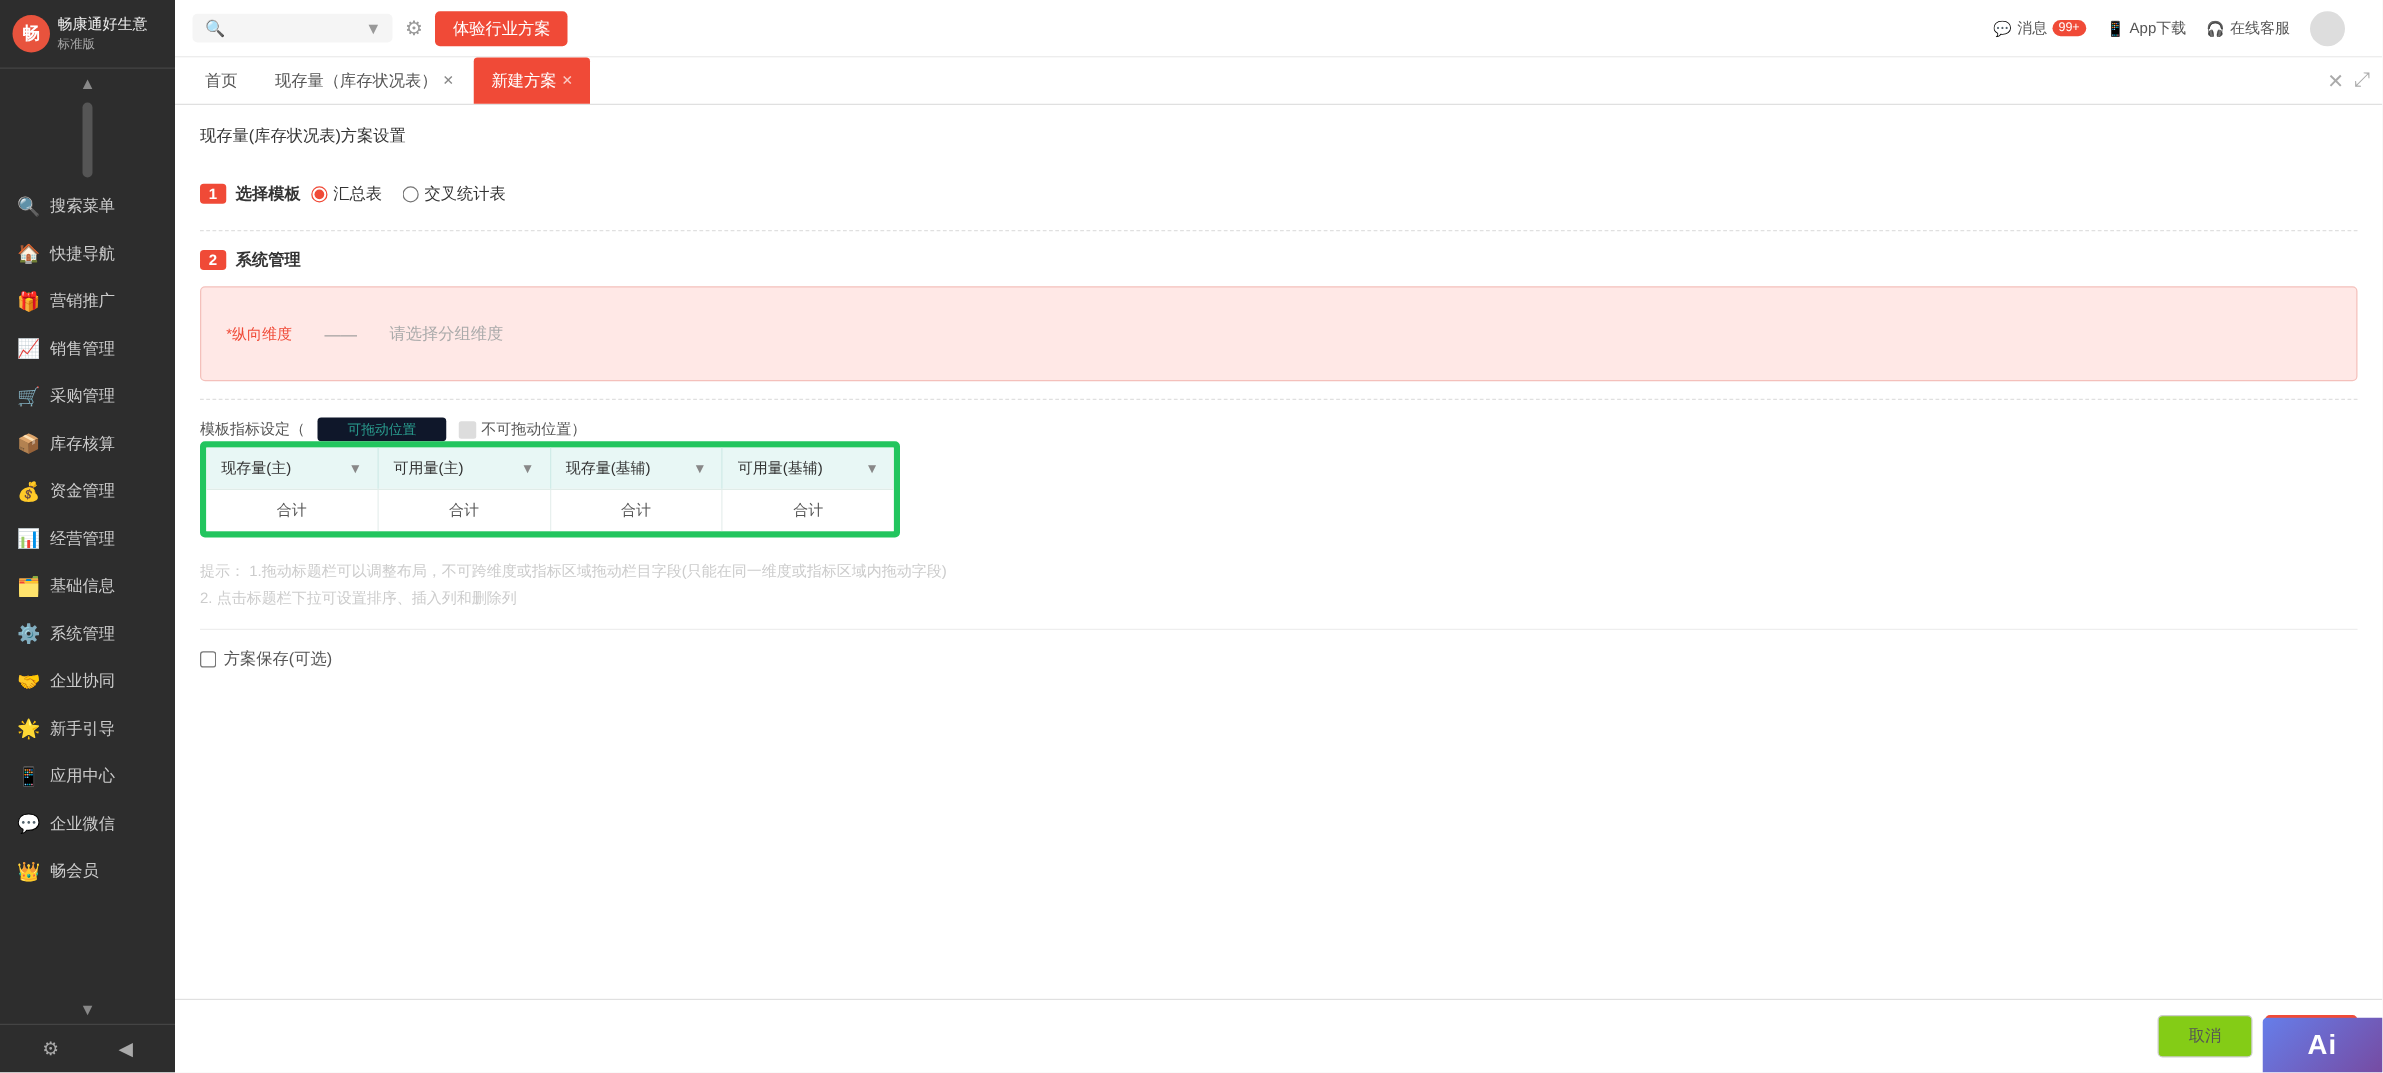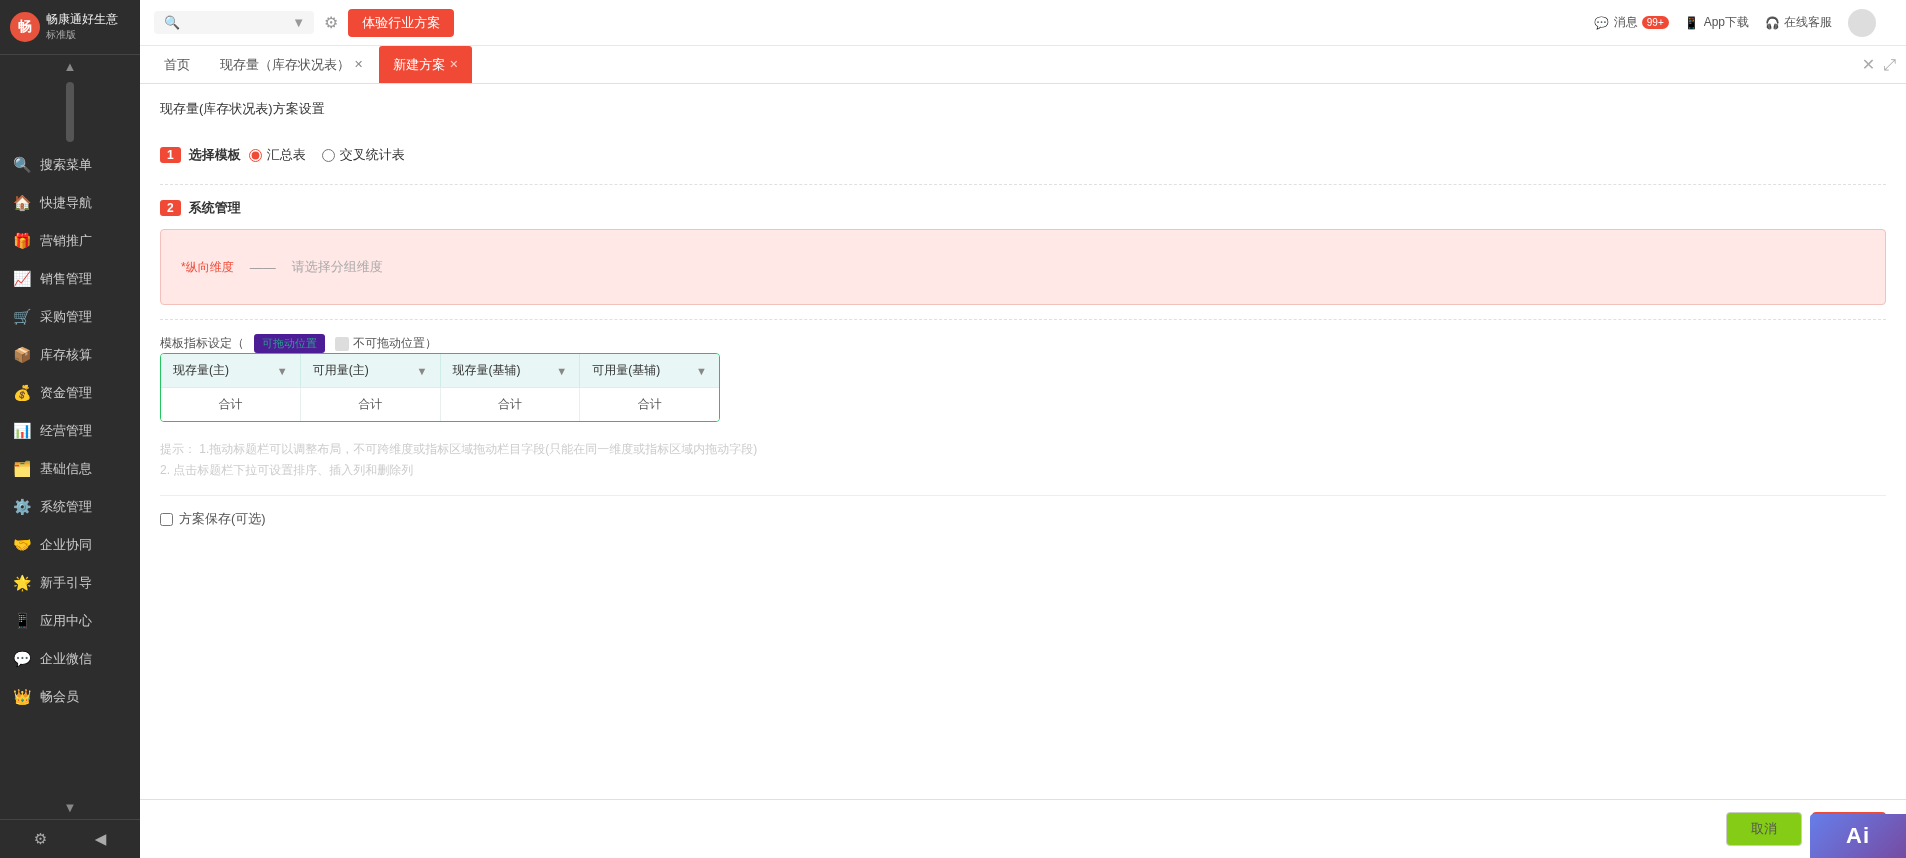--- a/index.html
+++ b/index.html
@@ -148,44 +148,44 @@
     
     .divider { border: none; border-top: 1px dashed #e0e0e0; margin: 14px 0; }
 
     
     .dim-label { font-size: 12px; color: #666; margin-bottom: 8px; }
     .dim-box {
       background: #ffe8e6;
       border: 1px solid #f4c0bb;
       border-radius: 4px;
       padding: 28px 20px;
-      display: flex; align-items: center; gap: 16px;
+      display: flex; align-items: center; gap: 26px;
     }
     .dim-required { color: #f04a37; font-size: 12px; }
     .dim-line { color: #999; }
     .dim-placeholder { color: #aaa; font-size: 13px; }
 
     
     .indicator-setting {
       display: flex; align-items: center; gap: 10px; margin-top: 14px; font-size: 12px; color: #555;
     }
     .indicator-draggable {
-      background: #4c1d95; border-radius: 3px; padding: 2px 8px; font-size: 11px; color: #2a9d8f;
+      background: #0f172a; border-radius: 3px; padding: 2px 24px; font-size: 11px; color: #2a9d8f;
     }
     .indicator-fixed {
       display: flex; align-items: center; gap: 4px;
     }
     .indicator-fixed-box {
       width: 14px; height: 14px; background: #ddd; border-radius: 2px;
     }
 
     
     .stats-label { color: #2a9d8f; font-size: 12px; margin-top: 14px; margin-bottom: 6px; }
     .stats-table {
-      border: 1px solid #22c55e;
+      border: 5px solid #22c55e;
       border-radius: 4px;
       overflow: hidden;
       display: inline-block;
       min-width: 560px;
     }
     .stats-table-header {
       display: flex; background: #e8f7f5;
     }
     .stats-col {
       flex: 1; min-width: 120px;

